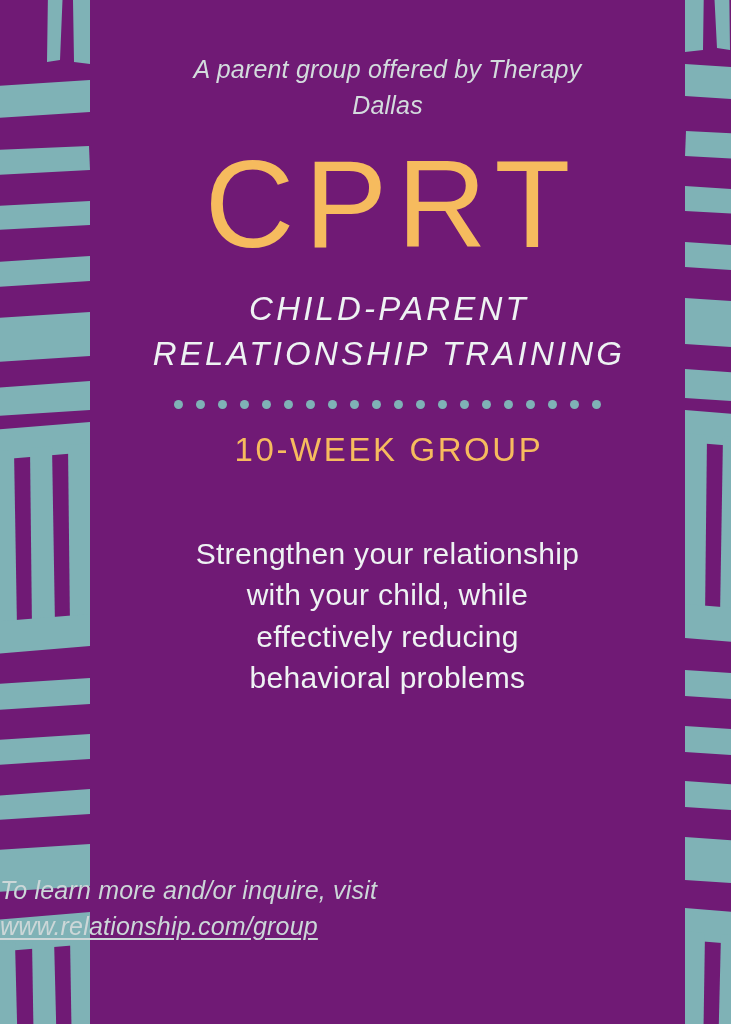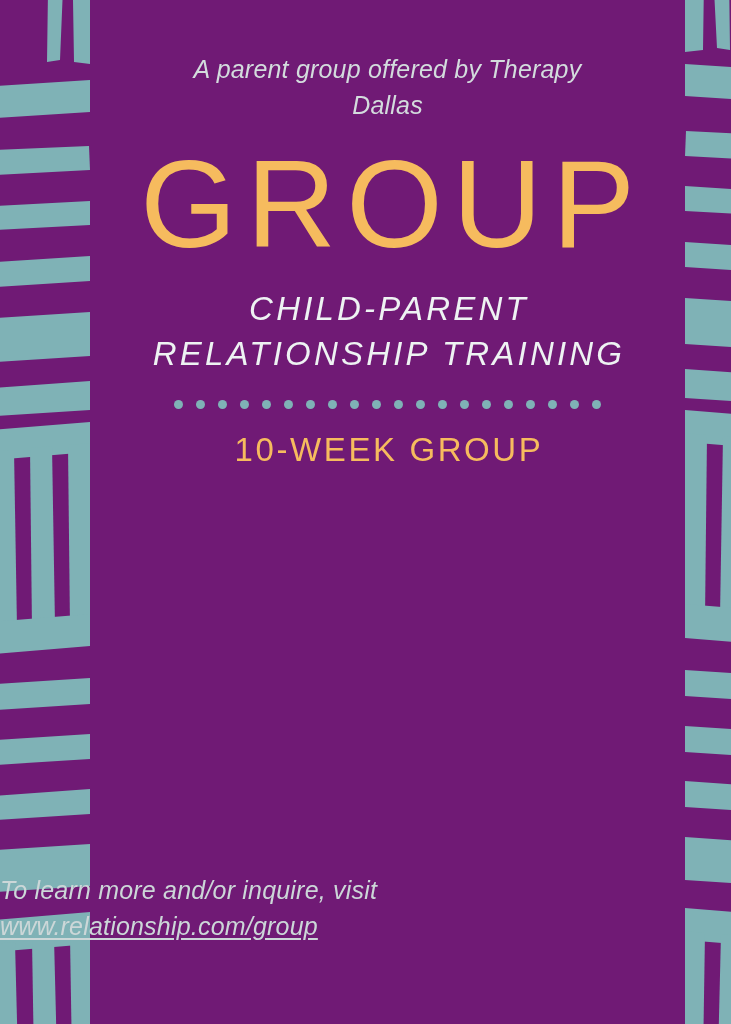--- a/index.html
+++ b/index.html
@@ -194,21 +194,21 @@
         <path d="M32,936 L54,934 L57,1058 L34,1062 Z"></path>
         <path d="M70,933 L90,931 L90,1057 L72,1060 Z"></path>
       </g>
     </svg>
   </div>
 
   <div class="content">
 
     <div class="kicker">A parent group offered by Therapy Dallas</div>
 
-    <div class="brand">GROUP</div>
+    <div class="brand">CPRT</div>
 
     <div class="subtitle">CHILD-PARENT RELATIONSHIP TRAINING</div>
 
     <div class="dot-divider">
         <span></span>
         <span></span>
         <span></span>
         <span></span>
         <span></span>
         <span></span>
@@ -223,20 +223,21 @@
         <span></span>
         <span></span>
         <span></span>
         <span></span>
         <span></span>
         <span></span>
       </div>
 
     <div class="weeks">10-WEEK GROUP</div>
 
+    <div class="blurb">Strengthen your relationship with your child, while effectively reducing behavioral problems</div>
 
   </div>
 
   <div class="footer">
     <div>To learn more and/or inquire, visit</div>
     <div class="url">www.relationship.com/group</div>
   </div>
 
 </div>
 

